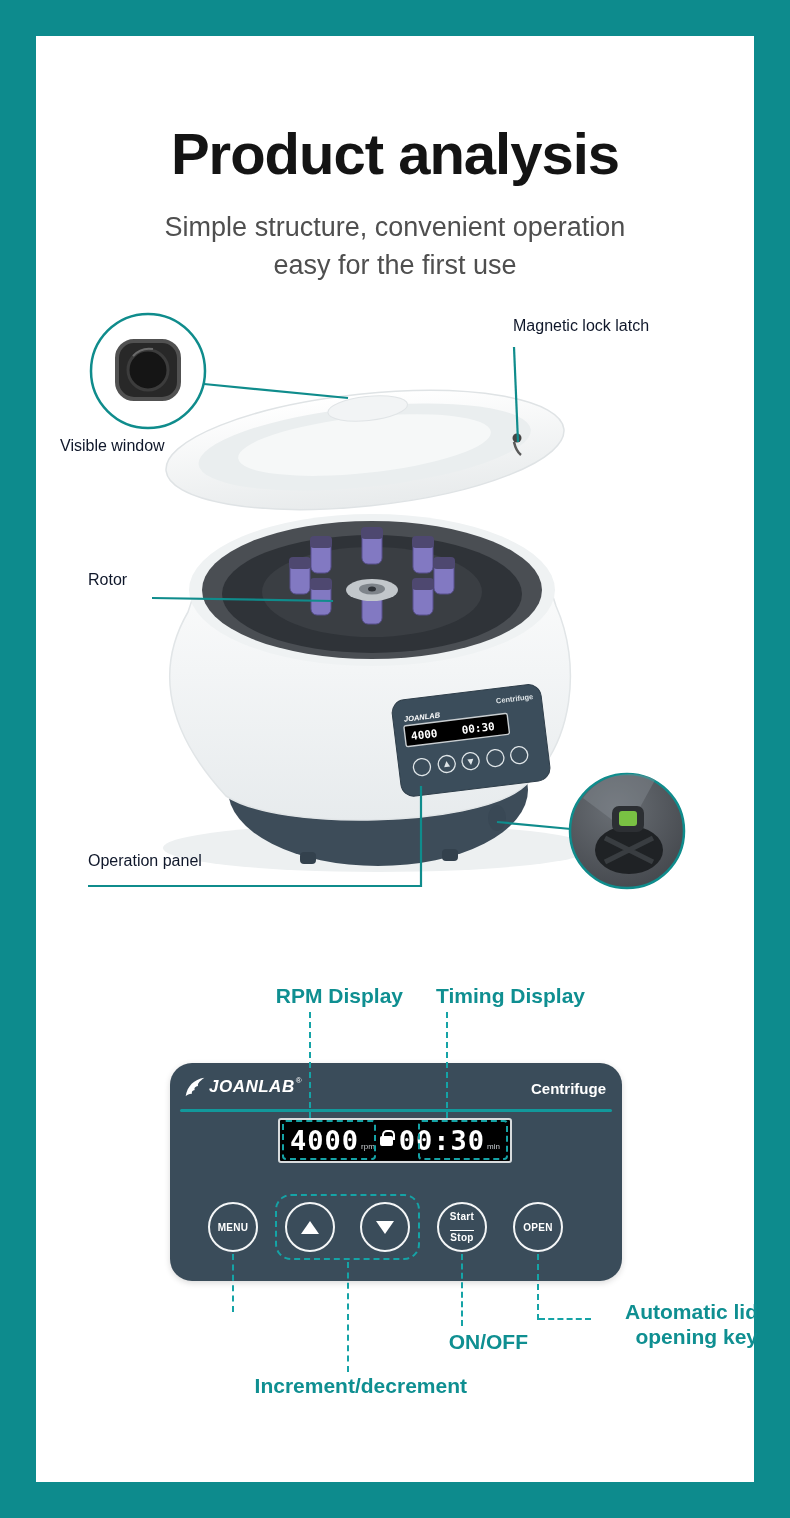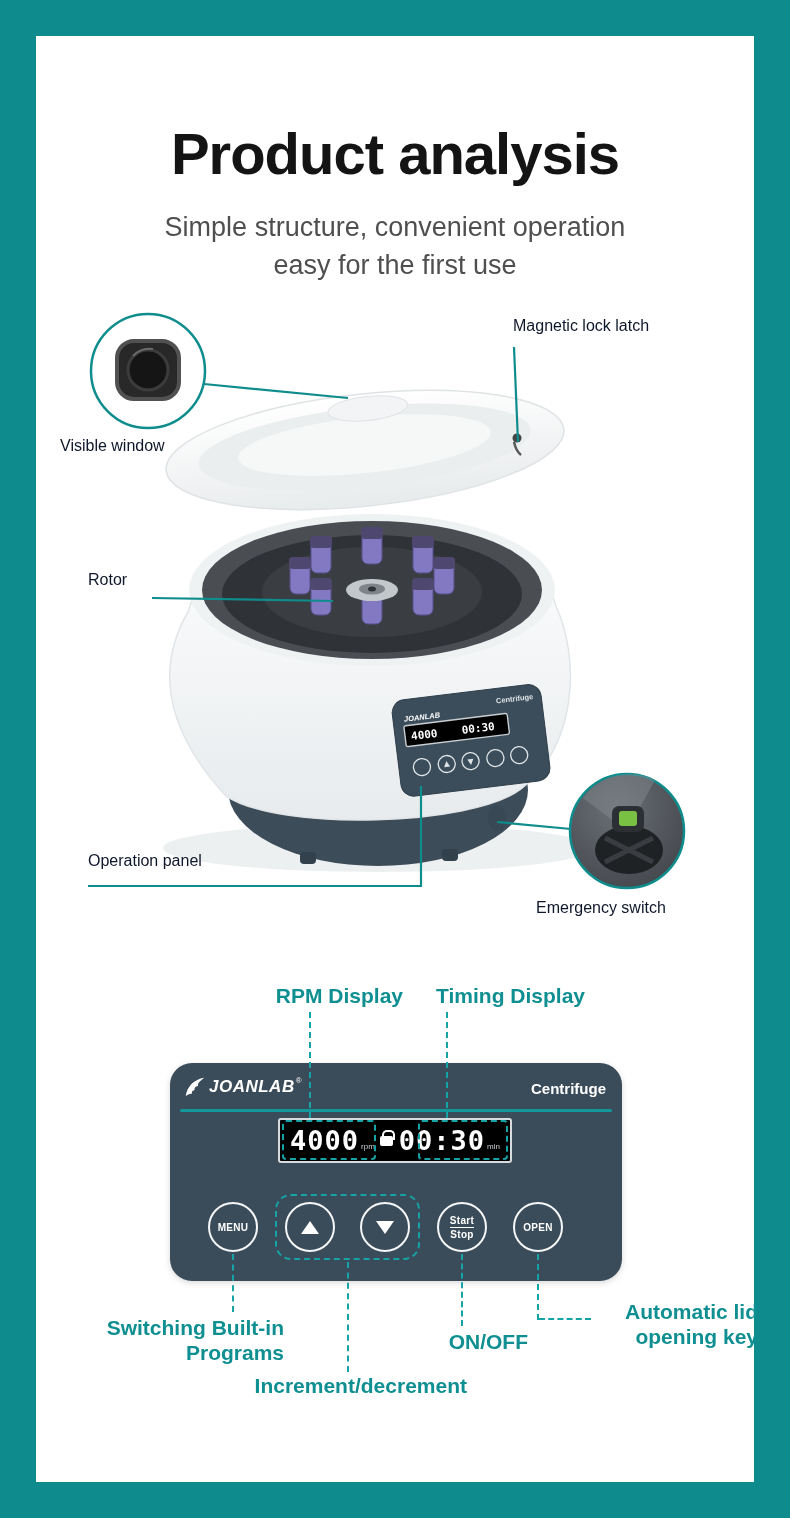--- a/index.html
+++ b/index.html
@@ -32,21 +32,21 @@
   .lock-icon{position:relative;width:13px;height:10px;background:#fff;border-radius:2px;margin:0 2px 0 2px;display:inline-block}
   .lock-icon::before{content:"";position:absolute;left:2px;top:-6px;width:9px;height:8px;border:2px solid #fff;border-bottom:none;border-radius:5px 5px 0 0}
   .dash-box{position:absolute;border:2px dashed #15A3A6;border-radius:4px;z-index:5}
   .rpm-box{left:112px;top:57px;width:94px;height:40px}
   .time-box{left:248px;top:57px;width:90px;height:40px}
   .updown-box{left:105px;top:131px;width:145px;height:66px;border-radius:16px}
   .btn{position:absolute;top:139px;width:50px;height:50px;border-radius:50%;border:2px solid #f4f6f7;display:flex;flex-direction:column;align-items:center;justify-content:center;color:#fff;font-weight:bold;font-size:10px;letter-spacing:.3px}
   .menu-btn{left:38px}.up-btn{left:115px}.down-btn{left:190px}.start-btn{left:267px}.open-btn{left:343px}
   .tri-up{width:0;height:0;border-left:9px solid transparent;border-right:9px solid transparent;border-bottom:13px solid #fff}
   .tri-down{width:0;height:0;border-left:9px solid transparent;border-right:9px solid transparent;border-top:13px solid #fff}
-  .ss-start{border-bottom:1.5px solid #fff;padding-bottom:1px;margin-bottom:1px}
+  .ss-start{border-bottom:1.5px solid #fff;padding-bottom:8px;margin-bottom:1px}
   
   .rpm-vline{left:309px;top:1012px;height:106px}
   .time-vline{left:446px;top:1012px;height:106px}
   .menu-vline{left:232px;top:1254px;height:58px}
   .inc-vline{left:347px;top:1262px;height:110px}
   .ss-vline{left:461px;top:1254px;height:72px}
   .open-vline{left:537px;top:1254px;height:66px}
   .open-hline{left:539px;top:1318px;width:52px}
   .lbl-rpm{left:203px;width:200px;top:984px}
   .lbl-timing{left:385px;width:200px;top:984px}
@@ -182,21 +182,20 @@
     <line x1="204" y1="384" x2="348" y2="398" stroke="#0F8C8C" stroke-width="2.2"></line>
     <line x1="152" y1="598" x2="333" y2="601" stroke="#0F8C8C" stroke-width="2.2"></line>
     <polyline points="88,886 421,886 421,786" fill="none" stroke="#0F8C8C" stroke-width="2.2"></polyline>
     <line x1="497" y1="822" x2="571" y2="829" stroke="#0F8C8C" stroke-width="2.2"></line>
   </svg>
 
   <div class="abs part-label" style="left:513px;top:317px">Magnetic lock latch</div>
   <div class="abs part-label" style="left:60px;top:437px">Visible window</div>
   <div class="abs part-label" style="left:88px;top:571px">Rotor</div>
   <div class="abs part-label" style="left:88px;top:852px">Operation panel</div>
-  <div class="abs part-label" style="left:536px;top:899px">Emergency switch</div>
 
   <div class="abs teal-label lbl-rpm">RPM Display</div>
   <div class="abs teal-label lbl-timing">Timing Display</div>
 
   <div class="abs panel">
     <div class="panel-logo">
       <svg class="feather" viewBox="0 0 20 20">
         <path d="M1.5,18.5 C3,9 9,3 18.5,1.5 C13,5.5 12.2,7.5 12.8,9 C9.5,9.5 9.2,11.5 9.8,12.8 C7.5,13 6.8,14.6 7.2,16.2 C5,16 3,17.2 1.5,18.5 Z" fill="#ffffff"></path>
       </svg>
       <span class="brand">JOANLAB</span>
@@ -239,23 +238,19 @@
   </div>
 
   <div class="abs vline rpm-vline"></div>
   <div class="abs vline time-vline"></div>
   <div class="abs vline menu-vline"></div>
   <div class="abs vline inc-vline"></div>
   <div class="abs vline ss-vline"></div>
   <div class="abs vline open-vline"></div>
   <div class="abs hline open-hline"></div>
 
-  <div class="abs teal-label lbl-switch">
-    <span>Switching Built-in</span>
-    <span>Programs</span>
-  </div>
   <div class="abs teal-label lbl-inc">Increment/decrement</div>
   <div class="abs teal-label lbl-onoff">ON/OFF</div>
   <div class="abs teal-label lbl-lid">
     <span>Automatic lid</span>
     <span>opening key</span>
   </div>
 </div>
 
 </body></html>

